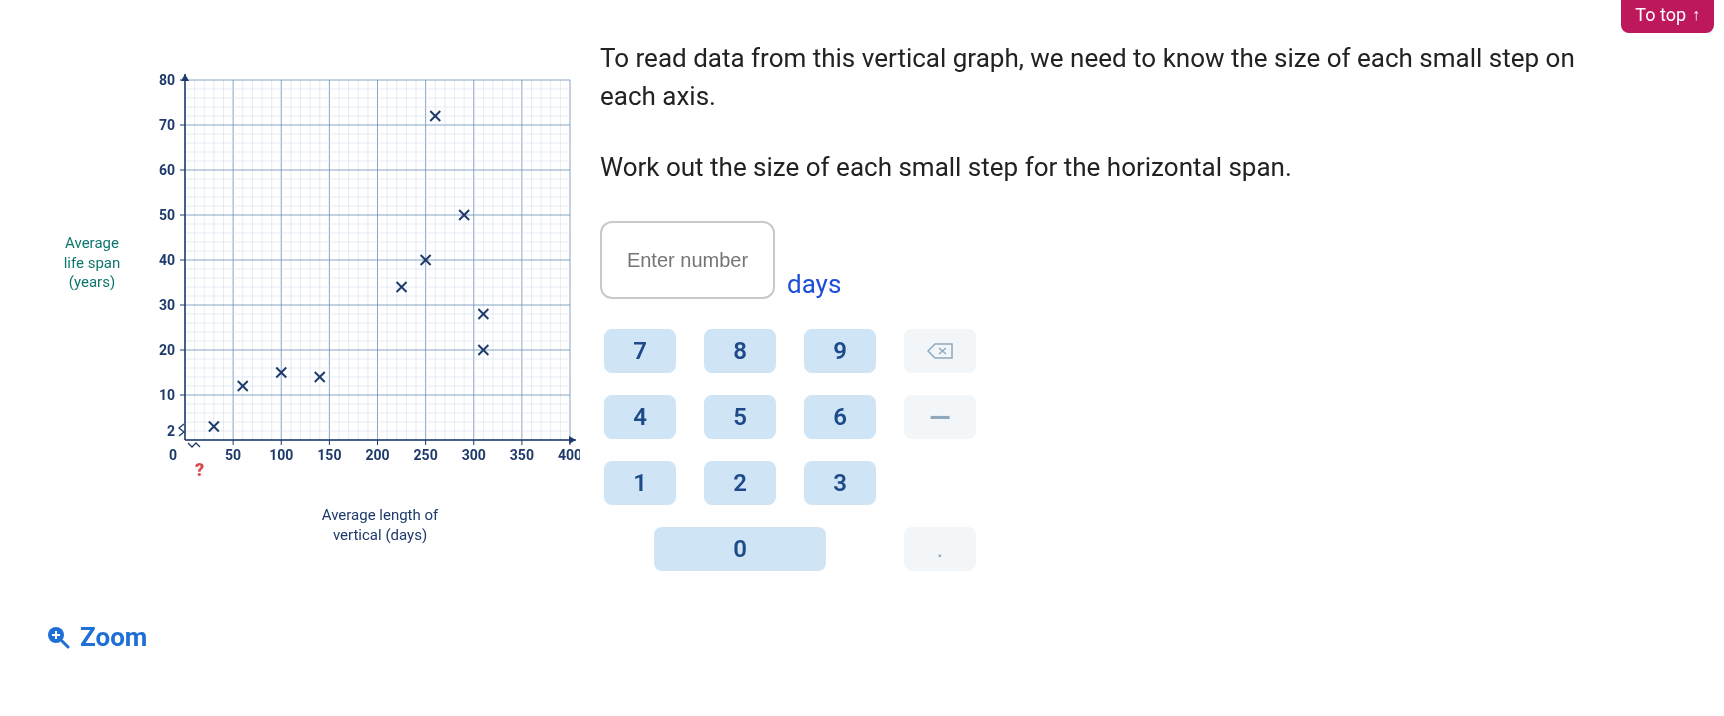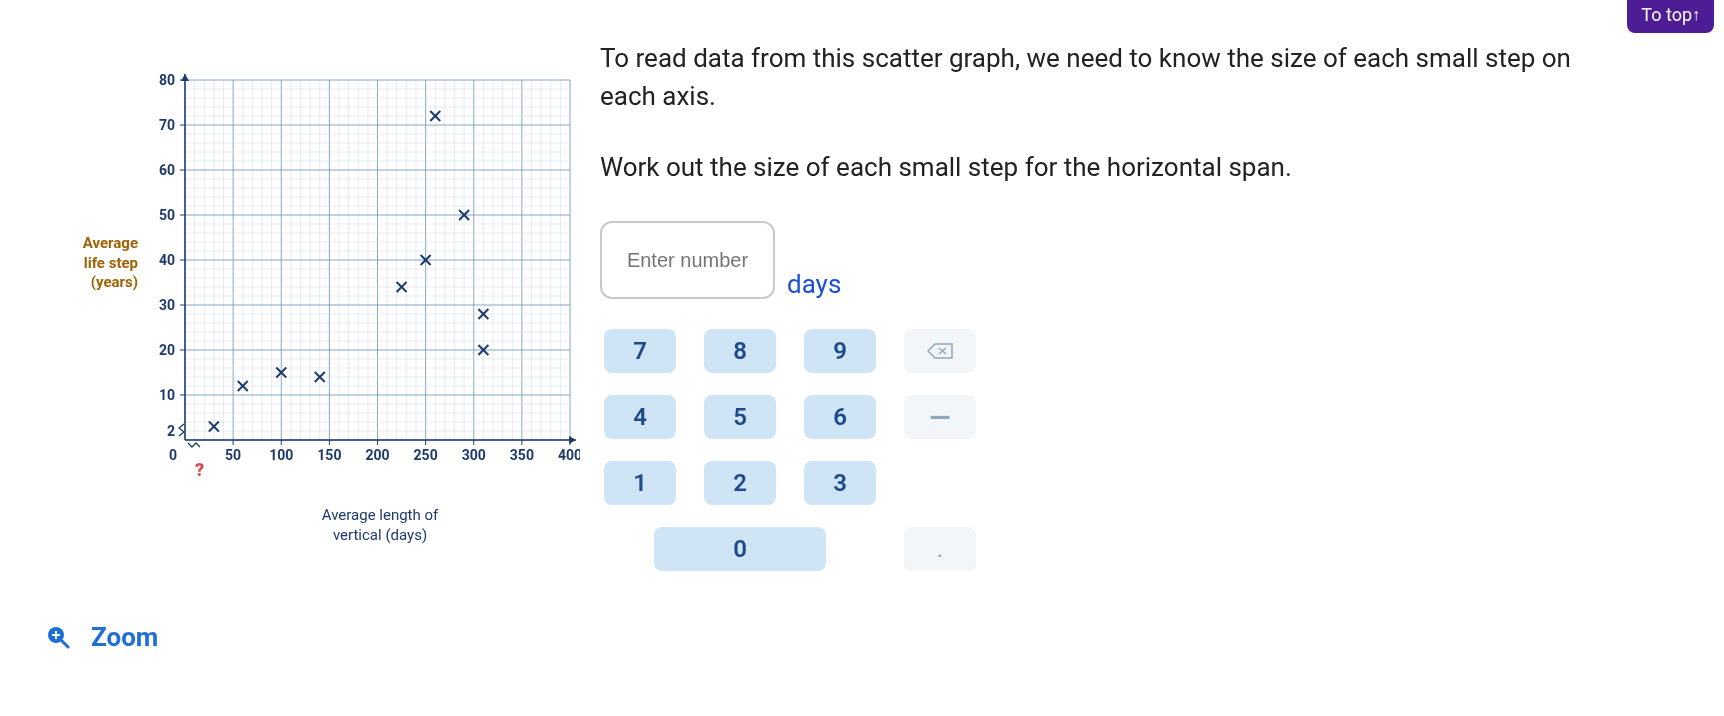--- a/index.html
+++ b/index.html
@@ -12,27 +12,28 @@
     height: 716px;
     position: relative;
     overflow: hidden;
   }
 
   
   .to-top {
     position: absolute;
     top: 0;
     right: 10px;
-    background: #4c1d95;
+    background: #be185d;
     color: #fff;
     padding: 4px 14px 8px;
     border-radius: 0 0 8px 8px;
     font-size: 18px;
     display: flex;
     align-items: center;
+    gap: 6px;
     cursor: pointer;
   }
   .to-top .arrow { font-size: 16px; }
 
   
   .wrap {
     display: flex;
     padding: 30px 40px 0 40px;
     gap: 30px;
   }
@@ -111,21 +112,21 @@
   .key.minus { font-size: 28px; font-weight: 700; }
   .key.dot-slot { background:#f2f6f9; }
 
   
   .zoom {
     position: absolute;
     left: 46px;
     bottom: 64px;
     display: flex;
     align-items: center;
-    gap: 21px;
+    gap: 10px;
     color: #1e6fd6;
     font-size: 26px;
     font-weight: 700;
     cursor: pointer;
   }
   .zoom .zicon {
     width: 24px; height: 24px;
     display:flex;align-items:center;justify-content:center;
   }
 
@@ -133,24 +134,24 @@
   .chart-box {
     position: relative;
     margin-left: 40px;
     margin-top: 40px;
   }
   .ylabel-box {
     position: absolute;
     left: -34px;
     top: 164px;
     width: 92px;
-    text-align: right;
+    text-align: center;
     font-size: 15px;
-    font-weight: 700;
-    color: #a16207;
+    font-weight: 400;
+    color: #0f766e;
     line-height: 1.3;
   }
   .xlabel-box {
     text-align: center;
     font-size: 15px;
     font-weight: 400;
     color: #1e3a6b;
     line-height: 1.3;
     margin-top: 6px;
     margin-left: 100px;
@@ -177,21 +178,21 @@
   <span>To top</span>
   <span class="arrow">↑</span>
 </div>
 
 <div class="wrap">
 
   <div class="left">
     <div class="chart-box">
       <div class="ylabel-box">
         <span>Average</span><br>
-        <span>life step</span><br>
+        <span>life span</span><br>
         <span>(years)</span>
       </div>
       <svg class="chart" width="500" height="430" id="chart-svg">
           <line x1="105" y1="10" x2="105" y2="370" class="grid-major"></line>
           <line x1="114.625" y1="10" x2="114.625" y2="370" class="grid-minor"></line>
           <line x1="124.25" y1="10" x2="124.25" y2="370" class="grid-minor"></line>
           <line x1="133.875" y1="10" x2="133.875" y2="370" class="grid-minor"></line>
           <line x1="143.5" y1="10" x2="143.5" y2="370" class="grid-minor"></line>
           <line x1="153.125" y1="10" x2="153.125" y2="370" class="grid-major"></line>
           <line x1="162.75" y1="10" x2="162.75" y2="370" class="grid-minor"></line>
@@ -333,21 +334,21 @@
           <line x1="398.375" y1="285" x2="408.375" y2="275" class="data-x"></line>
         </svg>
       <div class="xlabel-box">
         <span>Average length of</span><br>
         <span>vertical (days)</span>
       </div>
     </div>
   </div>
 
   <div class="right">
-    <p class="para">To read data from this scatter graph, we need to know the size of each small step on each axis.</p>
+    <p class="para">To read data from this vertical graph, we need to know the size of each small step on each axis.</p>
     <p class="para">Work out the size of each small step for the horizontal span.</p>
 
     <div class="input-row">
       <input class="num-input" type="text" placeholder="Enter number" style="">
       <span class="unit">days</span>
     </div>
 
     <div class="keypad">
       <div class="key">7</div>
       <div class="key">8</div>

